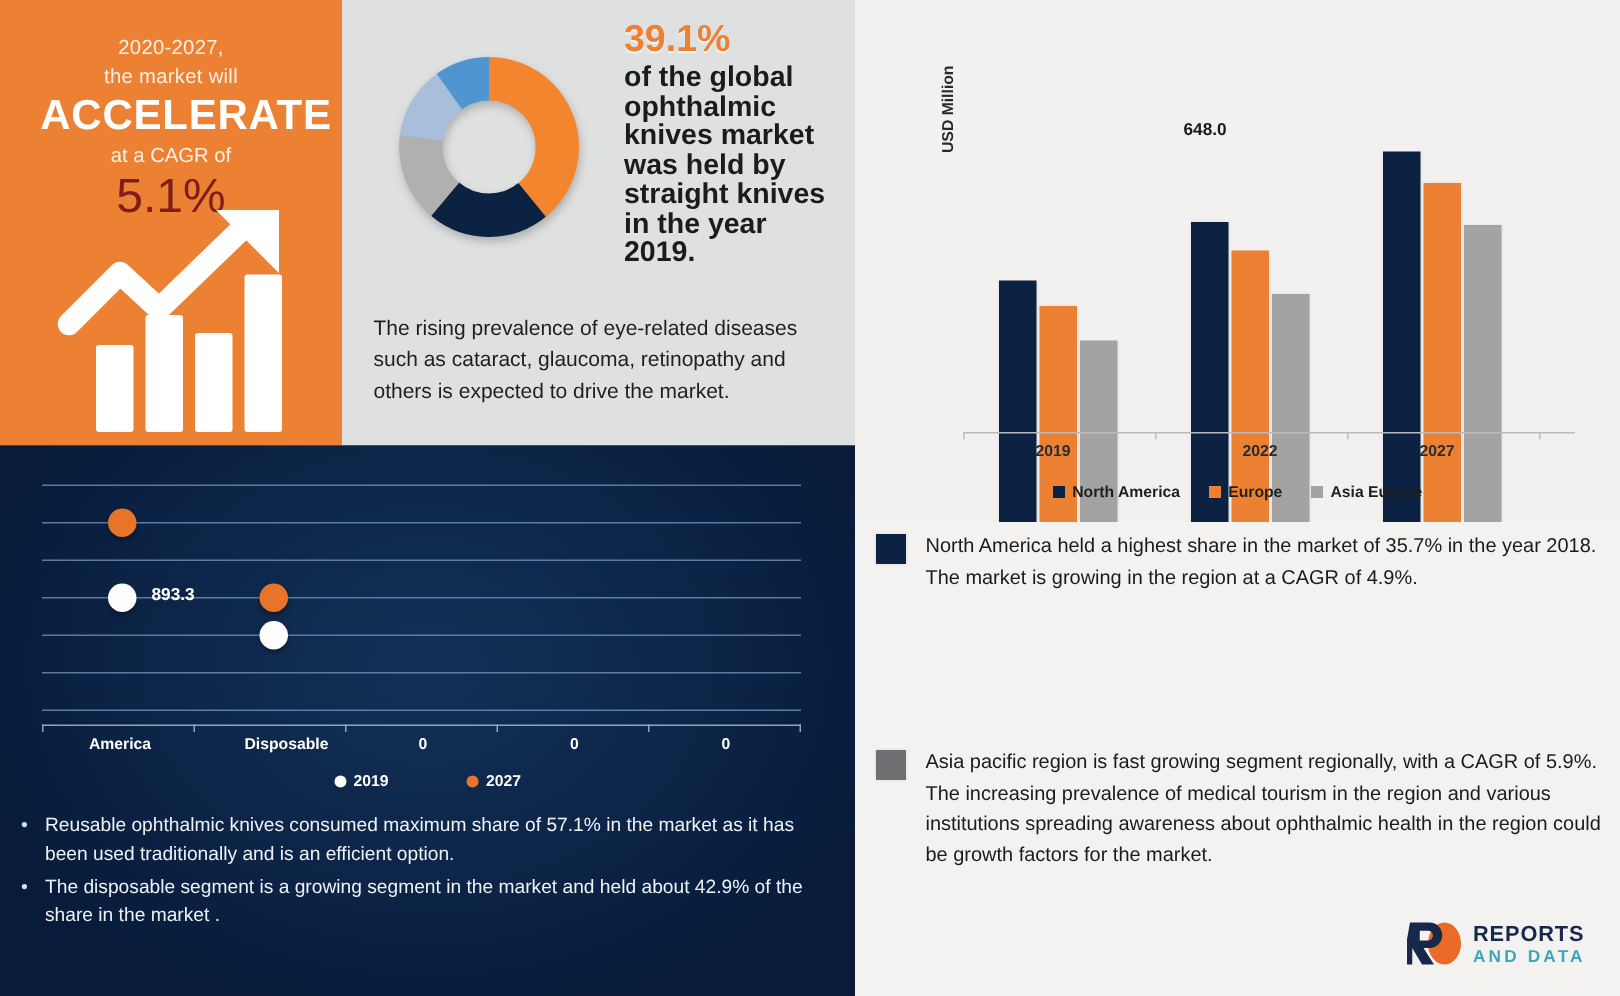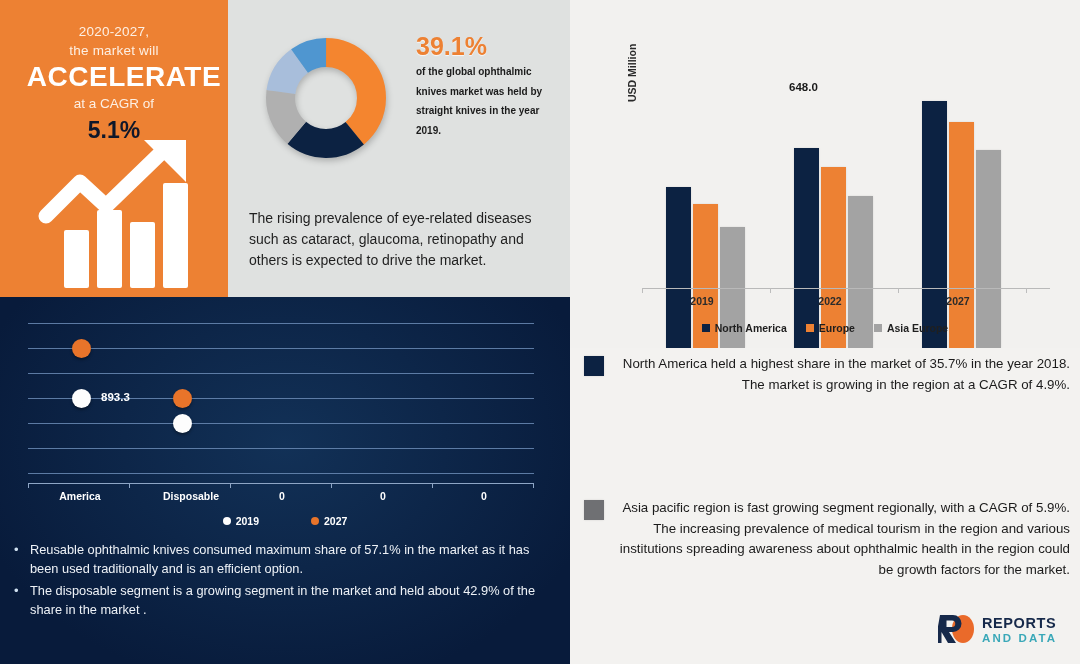--- a/index.html
+++ b/index.html
@@ -21,38 +21,38 @@
     position: absolute; left: 0; top: 0;
     width: 228px; height: 297px;
     background: #ed8133;
     overflow: hidden;
   }
   .acc-text { position: absolute; left: 0; top: 22px; width: 228px; text-align: center; color: #fff; }
   .acc-line1 { font-size: 13.5px; line-height: 19px; color: #fdf0e4; letter-spacing: .2px; }
   .acc-line2 { font-size: 13.5px; line-height: 19px; color: #fdf0e4; letter-spacing: .2px; }
   .acc-big { font-size: 28px; font-weight: bold; line-height: 34px; letter-spacing: .5px; color: #ffffff; margin-left: 20px; }
   .acc-line3 { font-size: 13.5px; line-height: 20px; color: #fdf0e4; }
-  .acc-pct { font-size: 23px; font-weight: bold; line-height: 32px; color: #0f172a; }
+  .acc-pct { font-size: 32px; font-weight: normal; line-height: 32px; color: #7f1d1d; }
 
   
   #acc-graphic { position: absolute; left: 34px; top: 138px; width: 166px; height: 150px; }
 
   
   #panel-donut {
     position: absolute; left: 228px; top: 0;
     width: 342px; height: 297px;
     background: #dfe1e0;
   }
   #donut-wrap { position: absolute; left: 22px; top: 22px; width: 152px; height: 162px; }
   #donut-svg { filter: drop-shadow(1px 3px 3px rgba(0,0,0,.22)); }
 
   #donut-callout { position: absolute; left: 188px; top: 10px; width: 140px; }
   .callout-pct { font-size: 25px; font-weight: bold; color: #ed8133; line-height: 32px;
-                 text-shadow: 0 1px 1px rgba(255,255,255,.8); margin-top: 20px; }
-  .callout-body { font-size: 10px; font-weight: bold; color: #1b1b1b; line-height: 19.5px; }
+                 text-shadow: 0 1px 1px rgba(255,255,255,.8); }
+  .callout-body { font-size: 19px; font-weight: bold; color: #1b1b1b; line-height: 19.5px; }
 
   #donut-note {
     position: absolute; left: 21px; top: 208px; width: 306px;
     font-size: 14px; color: #1f1f1f; line-height: 21px;
   }
 
   
   #panel-bars {
     position: absolute; left: 570px; top: 0;
     width: 510px; height: 348px;
@@ -133,21 +133,21 @@
   .nb-row { display: flex; gap: 8px; margin-bottom: 3px; }
   .nb-mark { flex: 0 0 8px; font-size: 13px; line-height: 19px; color: #cfe0f0; }
   .nb-text { font-size: 12.8px; line-height: 19px; }
 
   
   #panel-regions {
     position: absolute; left: 570px; top: 348px;
     width: 510px; height: 316px;
     background: #f3f2f0;
   }
-  .rg-row { position: absolute; display: flex; gap: 13px; width: 486px; text-align: right; }
+  .rg-row { position: absolute; display: flex; gap: 13px; width: 486px; }
   .rg-sw { flex: 0 0 20px; height: 20px; margin-top: 2px; box-shadow: 0 0 2px rgba(0,0,0,.12); }
   .rg-sw.navy { background: #0c2242; }
   .rg-sw.orange { background: #ed8133; }
   .rg-sw.gray { background: #6f7073; }
   .rg-text { font-size: 13.3px; line-height: 20.5px; color: #1b1b1b; }
 
   
   #logo { position: absolute; left: 938px; top: 614px; width: 130px; height: 38px; }
   #logo-text { position: absolute; left: 44px; top: 1px; }
   .logo-rep { font-size: 14.5px; font-weight: bold; color: #16294a; letter-spacing: .6px; line-height: 16px; }
@@ -229,21 +229,21 @@
       <div class="bar gray" style="height:198px;"></div>
     </div>
 
     <div id="bars-baseline"></div>
     <div class="tick" style="left:72px;"></div>
     <div class="tick" style="left:200px;"></div>
     <div class="tick" style="left:328px;"></div>
     <div class="tick" style="left:456px;"></div>
 
     <div class="xcat" style="left:106px; width:52px;">2019</div>
-    <div class="xcat" style="left:234px; width:52px;">2022</div>
+    <div class="xcat" style="left:244px; width:52px;">2022</div>
     <div class="xcat" style="left:362px; width:52px;">2027</div>
 
     <div id="bars-legend">
       <div class="lg-item">
         <span class="lg-sw" style="background:#0c2242;"></span>
         <span>North America</span>
       </div>
       <div class="lg-item">
         <span class="lg-sw" style="background:#ed8133;"></span>
         <span>Europe</span>

